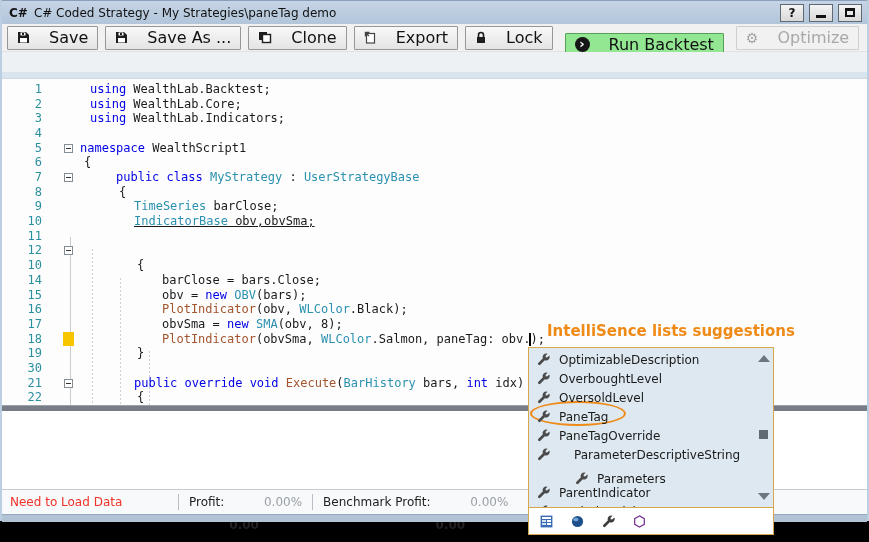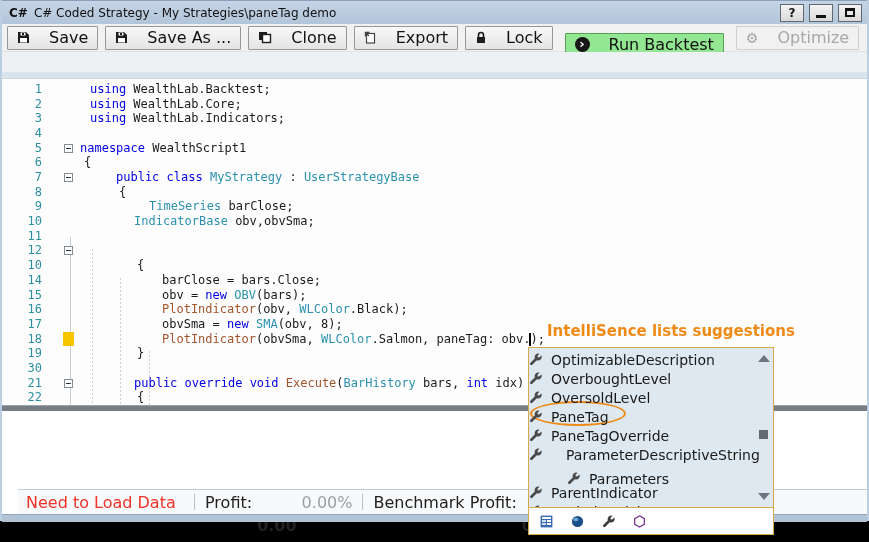--- a/index.html
+++ b/index.html
@@ -58,35 +58,35 @@
   .foldbox{position:absolute;left:62px;width:9px;height:9px;box-sizing:border-box;
     background:#fff;border:1px solid #848c94;}
   .foldbox::after{content:"";position:absolute;left:1px;right:1px;top:3px;height:1px;background:#333;}
   .vline{position:absolute;width:1px;background:#c9cdd1;}
   .vdash{position:absolute;width:1px;background-image:linear-gradient(#ccd1d5 50%,transparent 50%);background-size:1px 4px;}
 
   
   .splitter{position:absolute;left:0;top:405px;right:0;height:6px;background:#767d87;
     border-top:1px solid #9aa1aa;box-sizing:border-box;}
   .output{position:absolute;left:0;top:411px;right:0;height:78px;background:#fff;}
-  .statusbar{position:absolute;left:16px;top:489px;right:0;height:25px;background:#f7f9fa;
-    border-top:1px solid #c5ccd3;display:flex;align-items:center;font-size:16px;
+  .statusbar{position:absolute;left:0;top:489px;right:0;height:25px;background:#f7f9fa;
+    border-top:1px solid #c5ccd3;display:flex;align-items:center;font-size:12px;
     padding-left:8px;box-sizing:border-box;color:#222;}
   .sb-msg{color:var(--error_red);width:158px;}
   .sbsep{width:1px;height:16px;background:#b9bfc6;margin:0 10px;}
   .sb-val{font-weight:bold;margin-left:5px;margin-top:46px;}
   .sb-pct{color:#9aa0a6;margin-left:5px;}
   .bottomstrip{position:absolute;left:0;top:514px;right:0;height:7px;background:#b3c3d6;border-top:1px solid #93a7c0;}
 
   
   .popup{position:absolute;left:528px;top:347px;width:246px;background:#fff;
     border:1px solid var(--popup_border);z-index:10;box-sizing:border-box;}
   .plist{position:relative;height:159px;background:var(--popup_bg);overflow:hidden;}
   .prow{position:absolute;left:0;right:20px;height:19px;display:flex;align-items:center;
-    gap:9px;font-size:14px;color:#1a1a1a;cursor:default;white-space:nowrap;}
+    padding-left:8px;gap:9px;font-size:12px;color:#1a1a1a;cursor:default;white-space:nowrap;}
   .pscroll{position:absolute;right:0;top:0;width:19px;height:100%;}
   .arrow-up,.arrow-down{position:absolute;left:4px;width:0;height:0;border-left:6px solid transparent;
     border-right:6px solid transparent;cursor:default;}
   .arrow-up{top:7px;border-bottom:7px solid #6b7680;}
   .arrow-down{bottom:7px;border-top:7px solid #6b7680;}
   .thumb{position:absolute;left:5px;top:82px;width:9px;height:9px;background:#5f6a72;cursor:default;}
   .pfooter{height:26px;background:#fff;border-top:1px solid var(--popup_border);
     display:flex;align-items:center;gap:18px;padding-left:11px;}
   .ellipse{position:absolute;left:1px;top:53px;width:92px;height:21px;
     border:2px solid var(--annotation_orange);border-radius:50%;pointer-events:none;}
@@ -245,25 +245,25 @@
           <span class="lnum">7</span>
           <span class="foldbox" style="top: 3px;"></span>
           <span class="ctext" style="left: 114px;"><span class="tk-k">public</span><span class="tk-p"> </span><span class="tk-k">class</span><span class="tk-p"> </span><span class="tk-t">MyStrategy</span><span class="tk-p"> : </span><span class="tk-t">UserStrategyBase</span></span>
         </div>
         <div class="crow" style="top: 105.76px;">
           <span class="lnum">8</span>
           <span class="ctext" style="left: 117px;"><span class="tk-p">{</span></span>
         </div>
         <div class="crow" style="top: 120.44px;">
           <span class="lnum">9</span>
-          <span class="ctext" style="left: 147px;"><span class="tk-t">TimeSeries</span><span class="tk-p"> barClose;</span></span>
+          <span class="ctext" style="left: 132px;"><span class="tk-t">TimeSeries</span><span class="tk-p"> barClose;</span></span>
         </div>
         <div class="crow" style="top: 135.12px;">
           <span class="lnum">10</span>
-          <span class="ctext" style="left: 132px;"><span class="tk-t">IndicatorBase</span><span class="tk-p"> obv,obvSma;</span></span>
+          <span class="ctext" style="left: 132px; text-decoration: underline;"><span class="tk-t">IndicatorBase</span><span class="tk-p"> obv,obvSma;</span></span>
         </div>
         <div class="crow" style="top: 149.8px;">
           <span class="lnum">11</span>
           <span class="ctext" style="left: 132px;"></span>
         </div>
         <div class="crow" style="top: 164.48px;">
           <span class="lnum">12</span>
           <span class="foldbox" style="top: 3px;"></span>
         </div>
         <div class="crow" style="top: 179.16px;">

